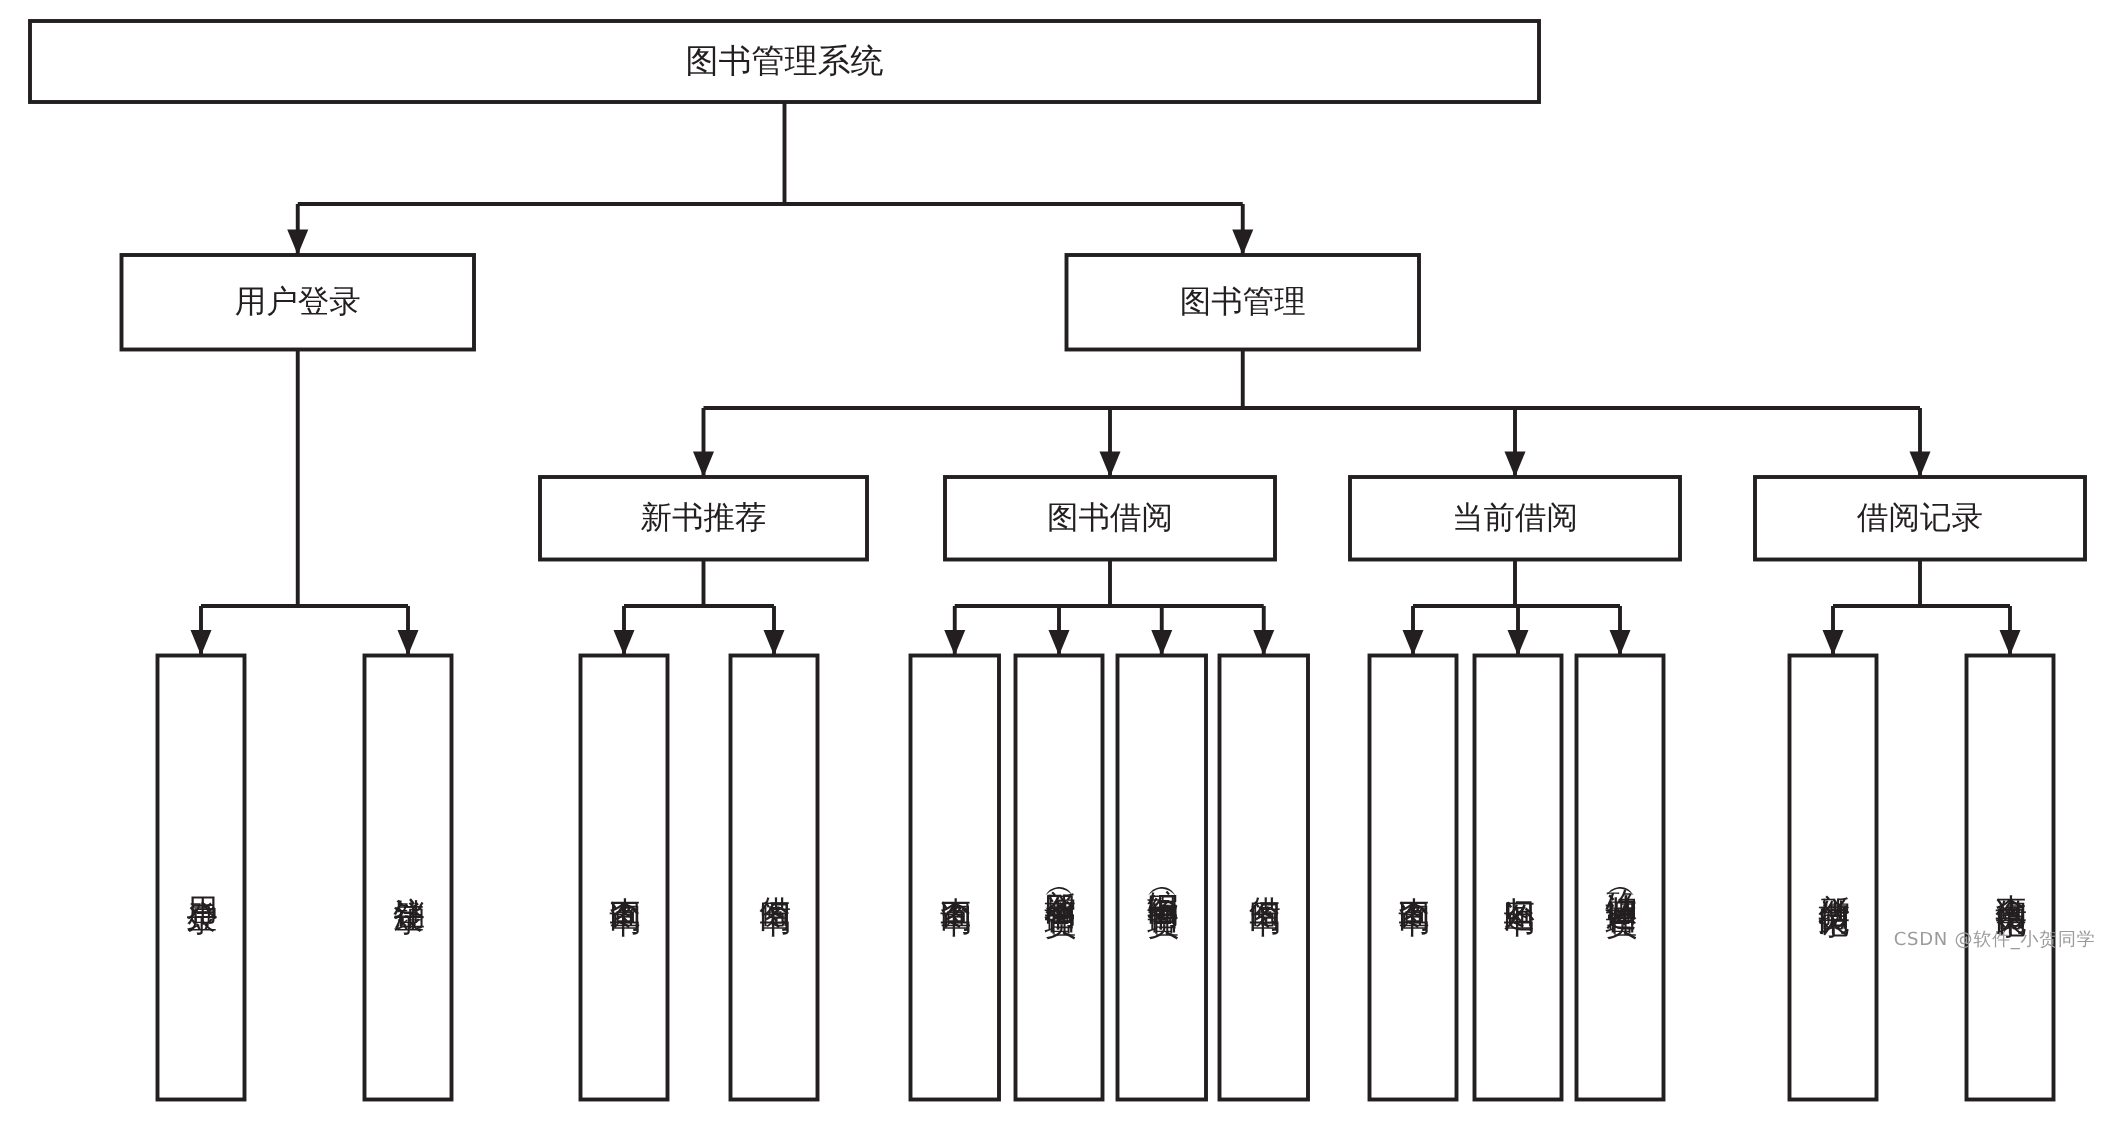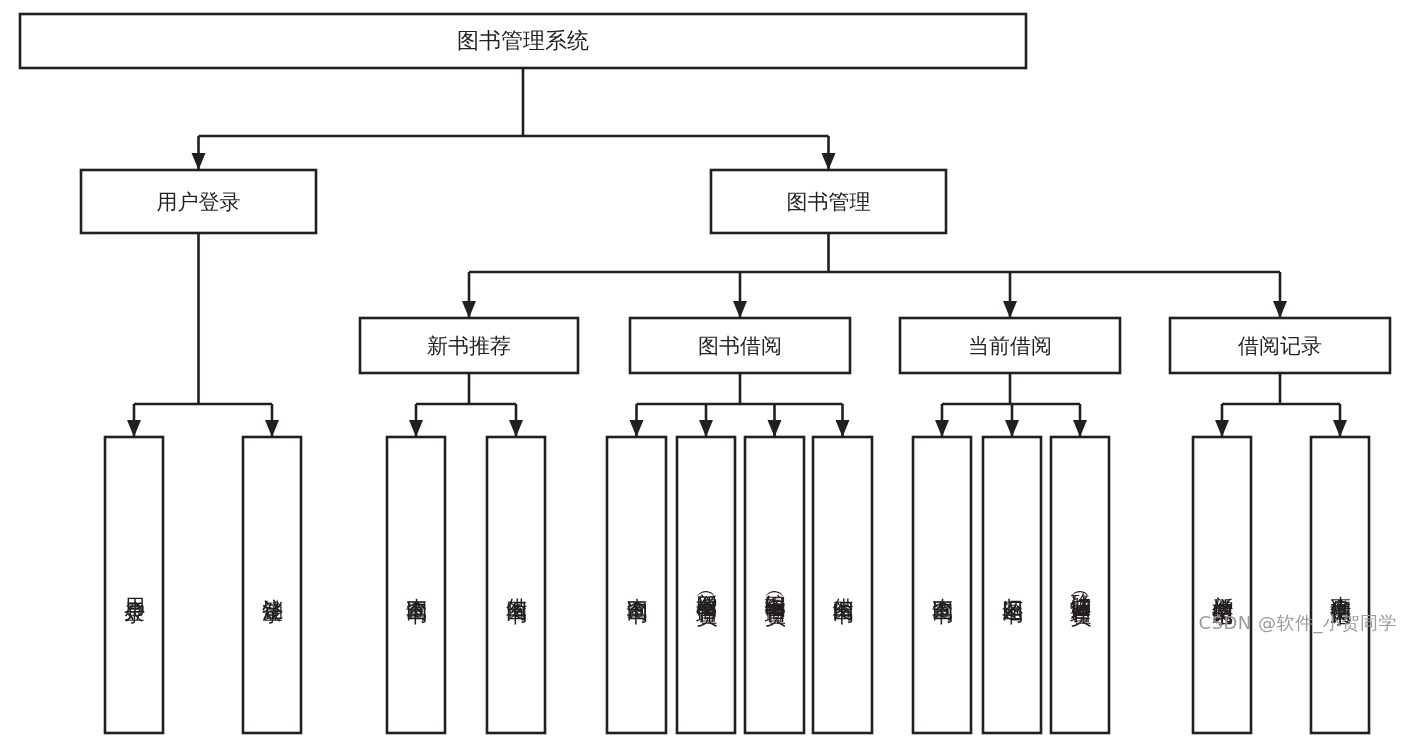--- a/index.html
+++ b/index.html
@@ -70,21 +70,21 @@
     align-items: center;
     justify-content: center;
     white-space: nowrap;
     pointer-events: none;
   }
   .watermark {
     position: absolute;
     right: 8px;
     bottom: 4px;
     font-family: "DejaVu Sans", "Liberation Sans", sans-serif;
-    font-size: 18px;
+    font-size: 12px;
     color: #9b9b9b;
     letter-spacing: 0.5px;
     white-space: nowrap;
   }
 </style>
 </head>
 <body>
 
 <div id="diagram-root">
 

